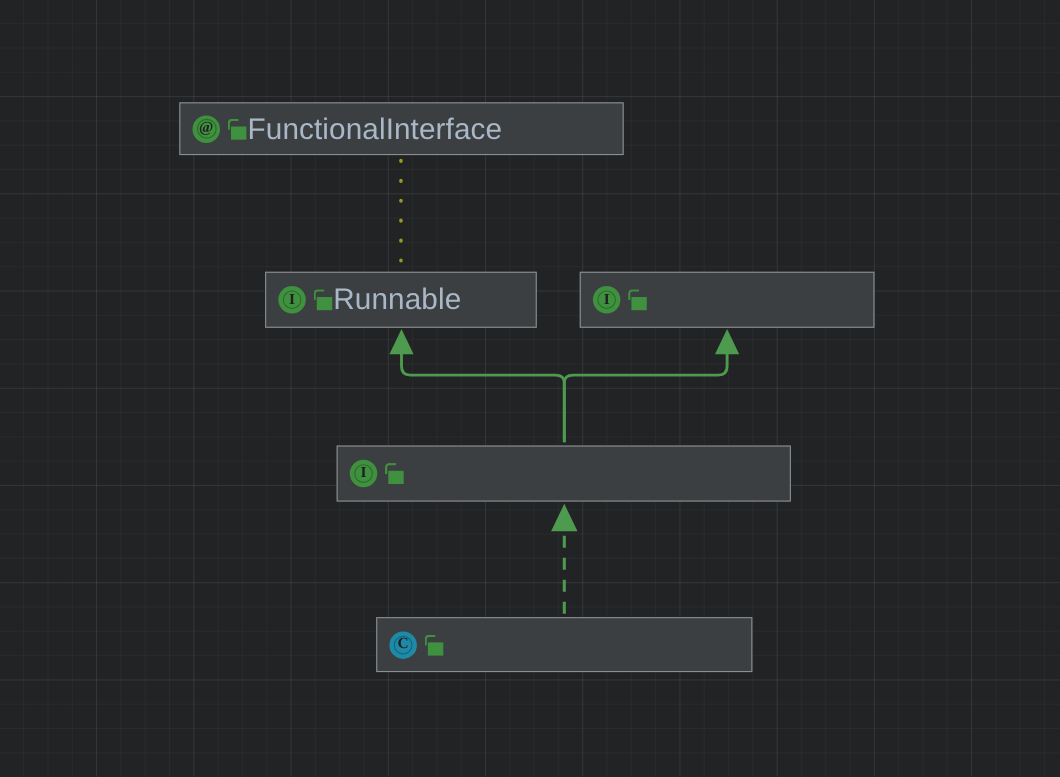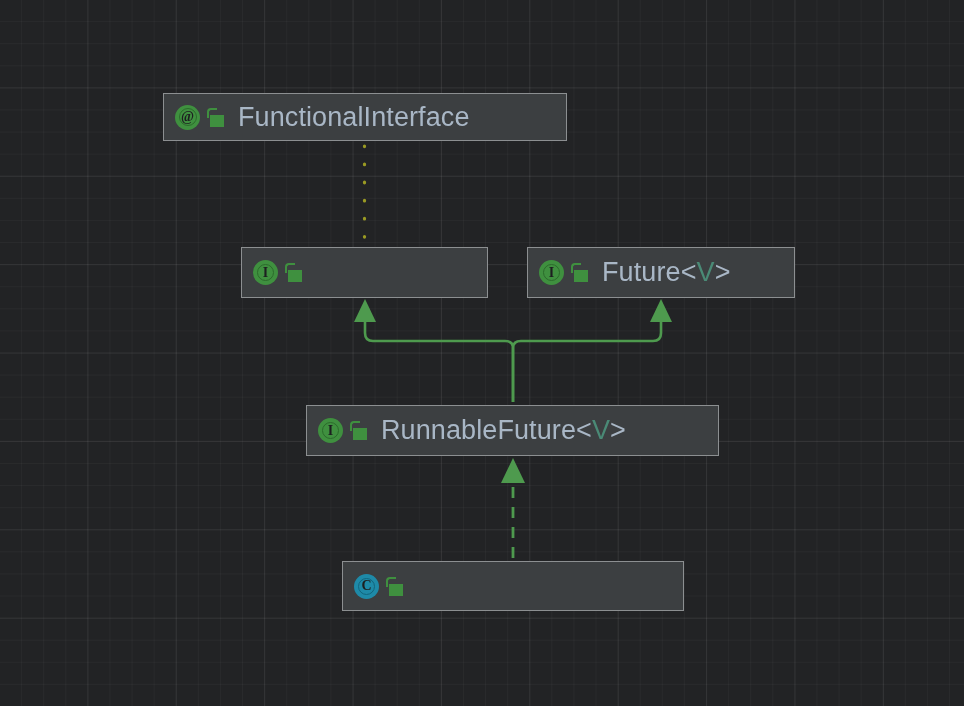--- a/index.html
+++ b/index.html
@@ -53,21 +53,20 @@
     border: 1px solid #8c8f91;
     padding: 0 14px 0 11px;
     white-space: nowrap;
   }
 
   .node-label {
     color: #a9b7c6;
     font-size: 27px;
     line-height: 1;
     letter-spacing: 0.1px;
-    margin-left: 13px;
     display: inline-block;
   }
   .node-label .generic {
     color: #4a8a76;
   }
   .node-label .angle {
     color: #a9b7c6;
   }
 
   
@@ -194,42 +193,41 @@
   </div>
 
   <div class="uml-node" id="node-runnable" style="left:241px; top:247px; width:247px; height:51px;">
     <span class="kind-icon kind-interface">
       <span class="kind-glyph">I</span>
     </span>
     <span class="lock-icon">
       <span class="lock-shackle"></span>
       <span class="lock-body"></span>
     </span>
+    <span class="node-label">Runnable</span>
   </div>
 
   <div class="uml-node" id="node-future" style="left:527px; top:247px; width:268px; height:51px;">
     <span class="kind-icon kind-interface">
       <span class="kind-glyph">I</span>
     </span>
     <span class="lock-icon">
       <span class="lock-shackle"></span>
       <span class="lock-body"></span>
     </span>
-    <span class="node-label"><span>Future</span><span class="angle">&lt;</span><span class="generic">V</span><span class="angle">&gt;</span></span>
   </div>
 
   <div class="uml-node" id="node-runnable-future" style="left:306px; top:405px; width:413px; height:51px;">
     <span class="kind-icon kind-interface">
       <span class="kind-glyph">I</span>
     </span>
     <span class="lock-icon">
       <span class="lock-shackle"></span>
       <span class="lock-body"></span>
     </span>
-    <span class="node-label"><span>RunnableFuture</span><span class="angle">&lt;</span><span class="generic">V</span><span class="angle">&gt;</span></span>
   </div>
 
   <div class="uml-node" id="node-future-task" style="left:342px; top:561px; width:342px; height:50px;">
     <span class="kind-icon kind-class">
       <span class="kind-glyph">C</span>
     </span>
     <span class="lock-icon">
       <span class="lock-shackle"></span>
       <span class="lock-body"></span>
     </span>

